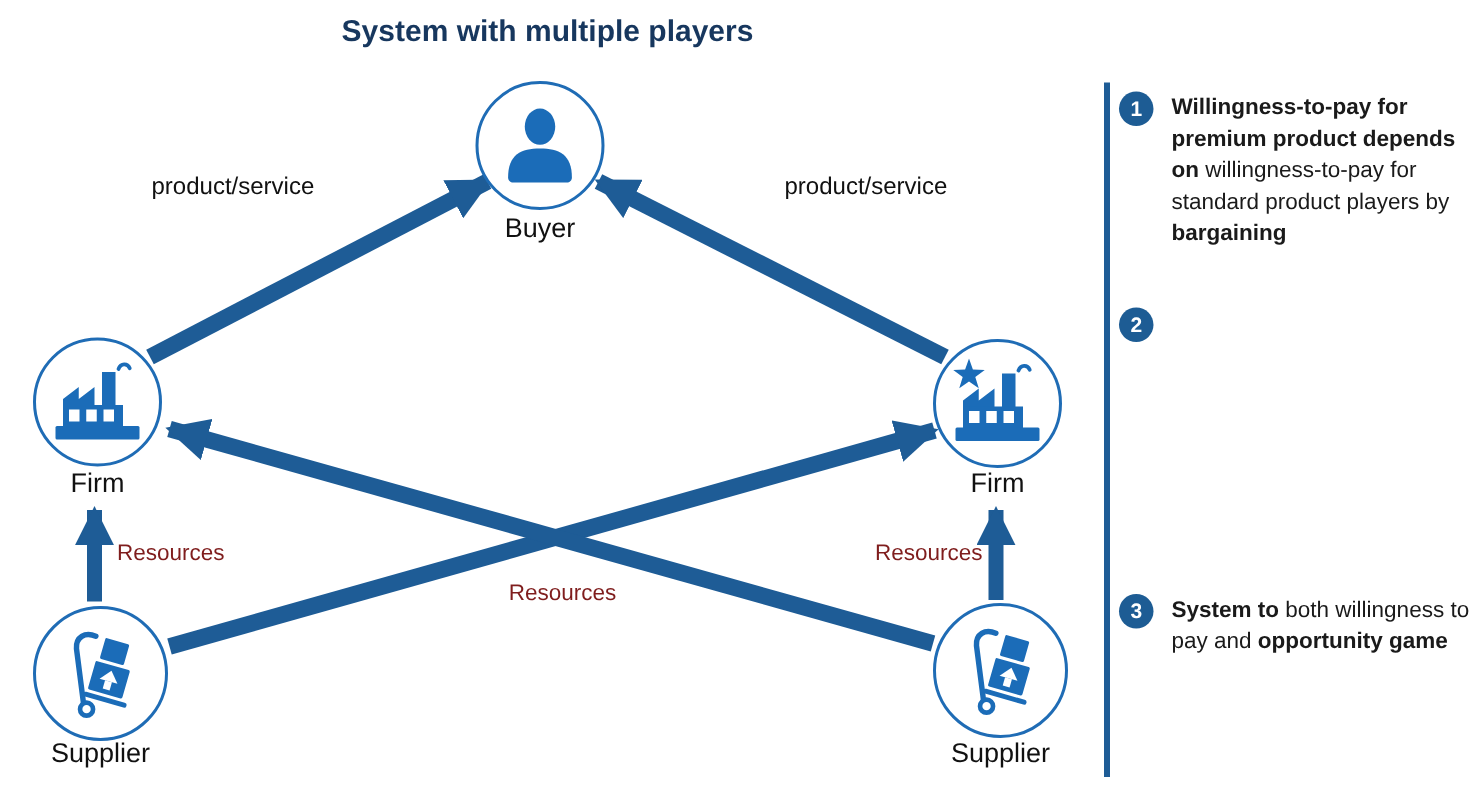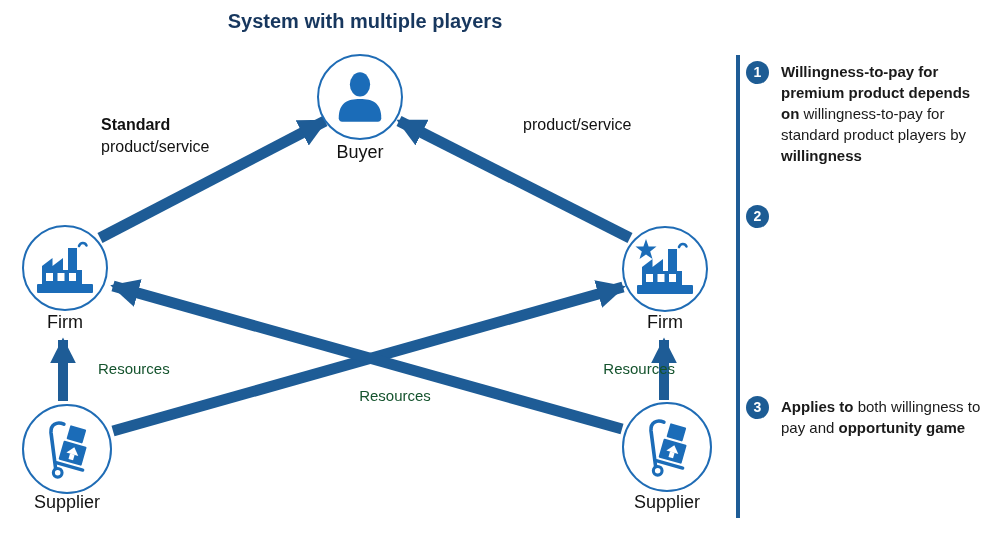--- a/index.html
+++ b/index.html
@@ -41,21 +41,21 @@
   .icon-stroke { stroke: #1B6CB8; fill: none; }
 
   .node-label {
     position: absolute; text-align: center;
     font-size: 18px; color: #111111;
   }
 
   
   .edge-label { position: absolute; font-size: 16px; color: #111111; line-height: 22px; }
   .edge-label .b { font-weight: bold; }
-  .res-label { position: absolute; font-size: 15px; color: #14532d; margin-left: 20px; }
+  .res-label { position: absolute; font-size: 15px; color: #7f1d1d; }
 
   
   .panel { position: absolute; left: 736px; top: 0; width: 246px; height: 535px; }
   .divider {
     position: absolute; left: 0; top: 55px; width: 4px; height: 463px;
     background: #1E5C96;
   }
   .assume-item { position: absolute; }
   .badge {
     position: absolute; left: 10px; top: 0;
@@ -153,41 +153,40 @@
         <rect class="icon-fill" x="25" y="24" width="23" height="19" rx="1"></rect>
         <polygon class="icon-white" points="36.5,27.5 42.5,34.5 30.5,34.5"></polygon>
         <rect class="icon-white" x="34.2" y="34.5" width="4.6" height="5.5"></rect>
         <rect class="icon-fill" x="23" y="45" width="29" height="3.2" rx="1.6"></rect>
       </g>
     </svg>
   </div>
   <div class="node-label" style="left:607px; top:492px; width:120px;">Supplier</div>
 
   <div class="edge-label" style="left:101px; top:114px;">
-    <div class="b">Standard</div>
     <div>product/service</div>
   </div>
   <div class="edge-label" style="left:523px; top:114px;">
     <div>product/service</div>
   </div>
   <div class="res-label" style="left:78px; top:360px;">Resources</div>
   <div class="res-label" style="left:545px; top:360px; width:110px; text-align:right;">Resources</div>
   <div class="res-label" style="left:325px; top:387px; width:100px; text-align:center;">Resources</div>
 
   <div class="panel">
     <div class="divider"></div>
 
     <div class="assume-item" style="left:0; top:61px; width:246px; height:130px;">
       <div class="badge">1</div>
-      <div class="assume-text"><span class="b">Willingness-to-pay for premium product depends on</span><span class="n"> willingness-to-pay for standard product players by </span><span class="b">willingness</span></div>
+      <div class="assume-text"><span class="b">Willingness-to-pay for premium product depends on</span><span class="n"> willingness-to-pay for standard product players by </span><span class="b">bargaining</span></div>
     </div>
 
     <div class="assume-item" style="left:0; top:205px; width:246px; height:175px;">
       <div class="badge">2</div>
     </div>
 
     <div class="assume-item" style="left:0; top:396px; width:246px; height:70px;">
       <div class="badge">3</div>
-      <div class="assume-text"><span class="b">Applies to</span><span class="n"> both willingness to pay and </span><span class="b">opportunity game</span></div>
+      <div class="assume-text"><span class="b">System to</span><span class="n"> both willingness to pay and </span><span class="b">opportunity game</span></div>
     </div>
   </div>
 
 </div>
 
 </body></html>

